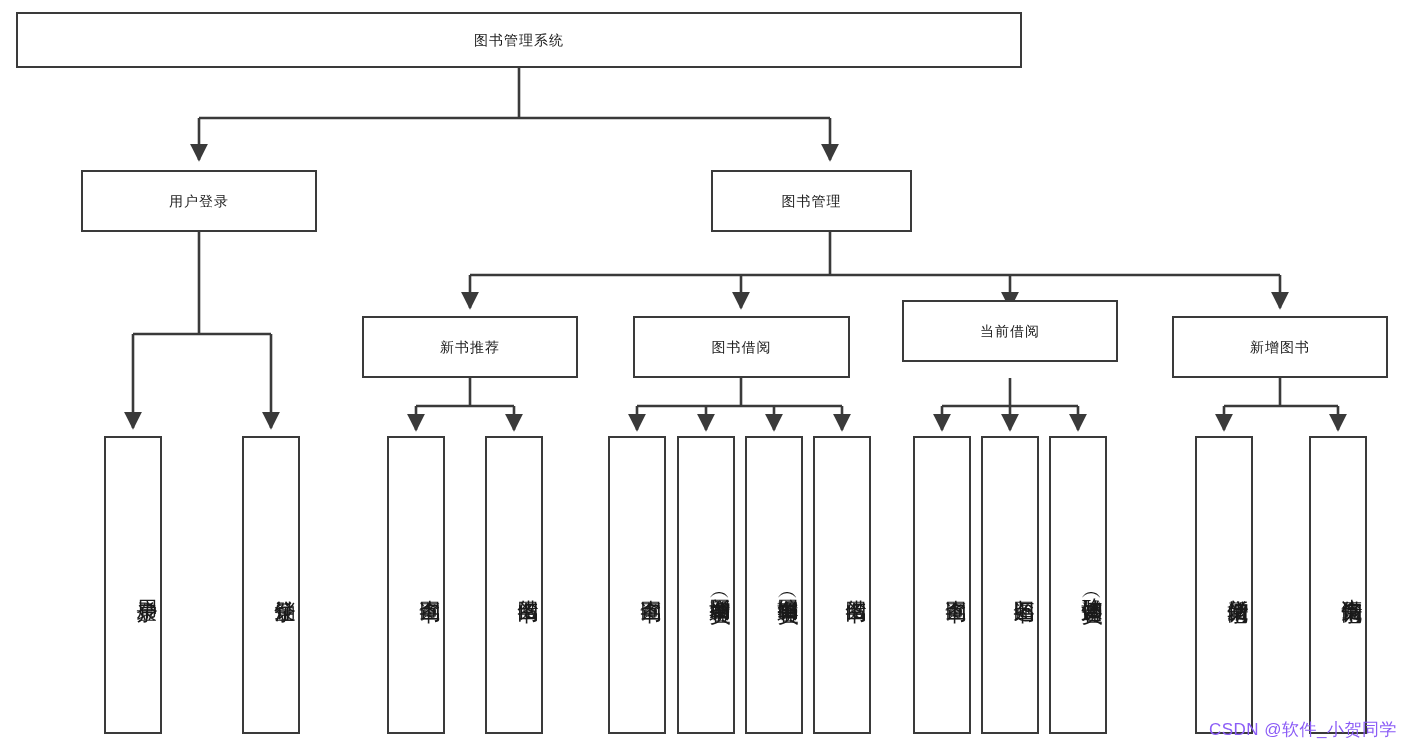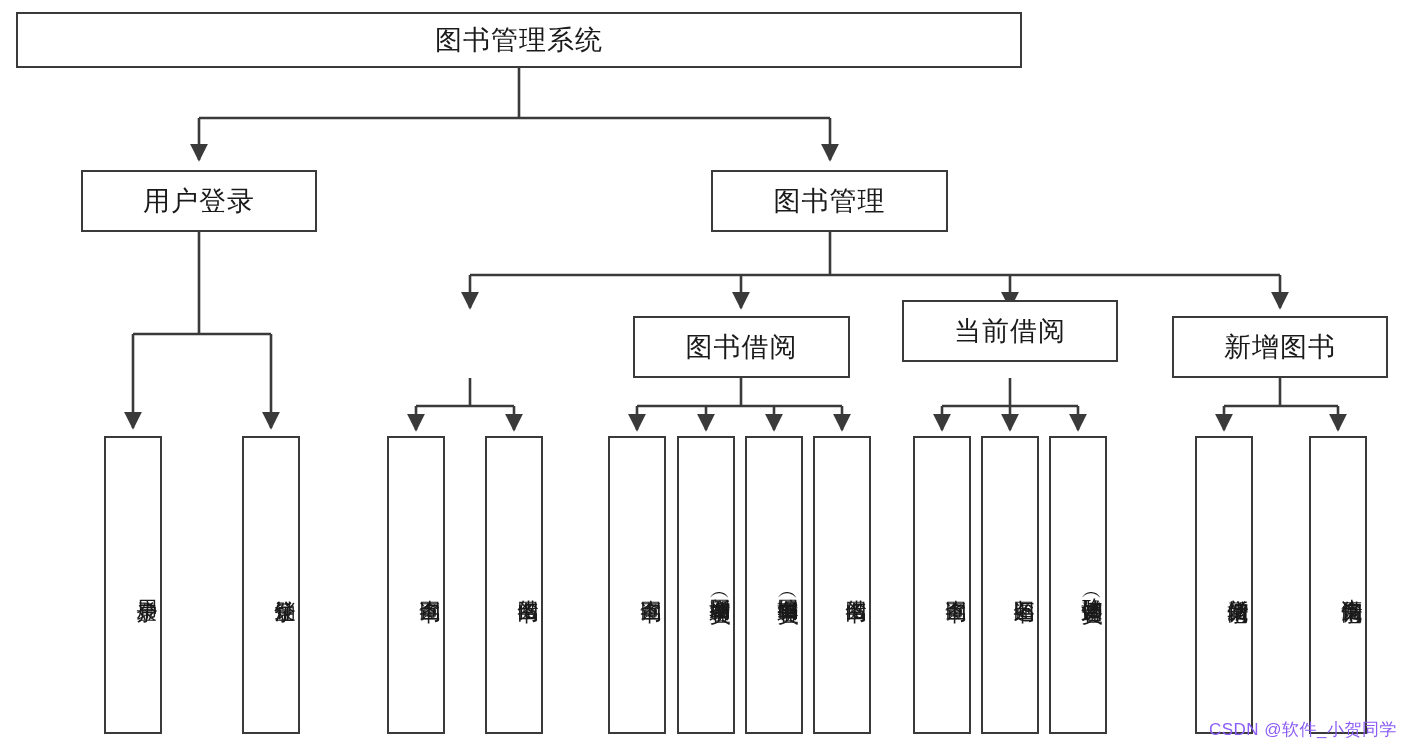--- a/index.html
+++ b/index.html
@@ -30,21 +30,21 @@
     position: absolute;
     box-sizing: border-box;
     background: #ffffff;
     border: 2px solid #3a3a3a;
     display: flex;
     align-items: center;
     justify-content: center;
     color: #1a1a1a;
   }
   .node.horiz {
-    font-size: 27px;
+    font-size: 14px;
     letter-spacing: 1px;
     line-height: 1.2;
   }
   .node.vert {
     font-size: 21px;
     line-height: 1.28;
     letter-spacing: 1px;
     writing-mode: vertical-rl;
     text-orientation: upright;
     padding-top: 10px;
@@ -124,24 +124,27 @@
     </g>
   </svg>
 
   <div class="node horiz" style="left:16px; top:12px; width:1006px; height:56px;">
     <span>图书管理系统</span>
   </div>
 
   <div class="node horiz" style="left:81px; top:170px; width:236px; height:62px;">
     <span>用户登录</span>
   </div>
-  <div class="node horiz" style="left:711px; top:170px; width:237px; height:62px;">
+  <div class="node horiz" style="left:711px; top:170px; width:201px; height:62px;">
     <span>图书管理</span>
   </div>
 
+  <div class="node horiz" style="left:362px; top:316px; width:216px; height:62px;">
+    <span>新书推荐</span>
+  </div>
   <div class="node horiz" style="left:633px; top:316px; width:217px; height:62px;">
     <span>图书借阅</span>
   </div>
   <div class="node horiz" style="left:902px; top:300px; width:216px; height:62px;">
     <span>当前借阅</span>
   </div>
   <div class="node horiz" style="left:1172px; top:316px; width:216px; height:62px;">
     <span>新增图书</span>
   </div>
 

